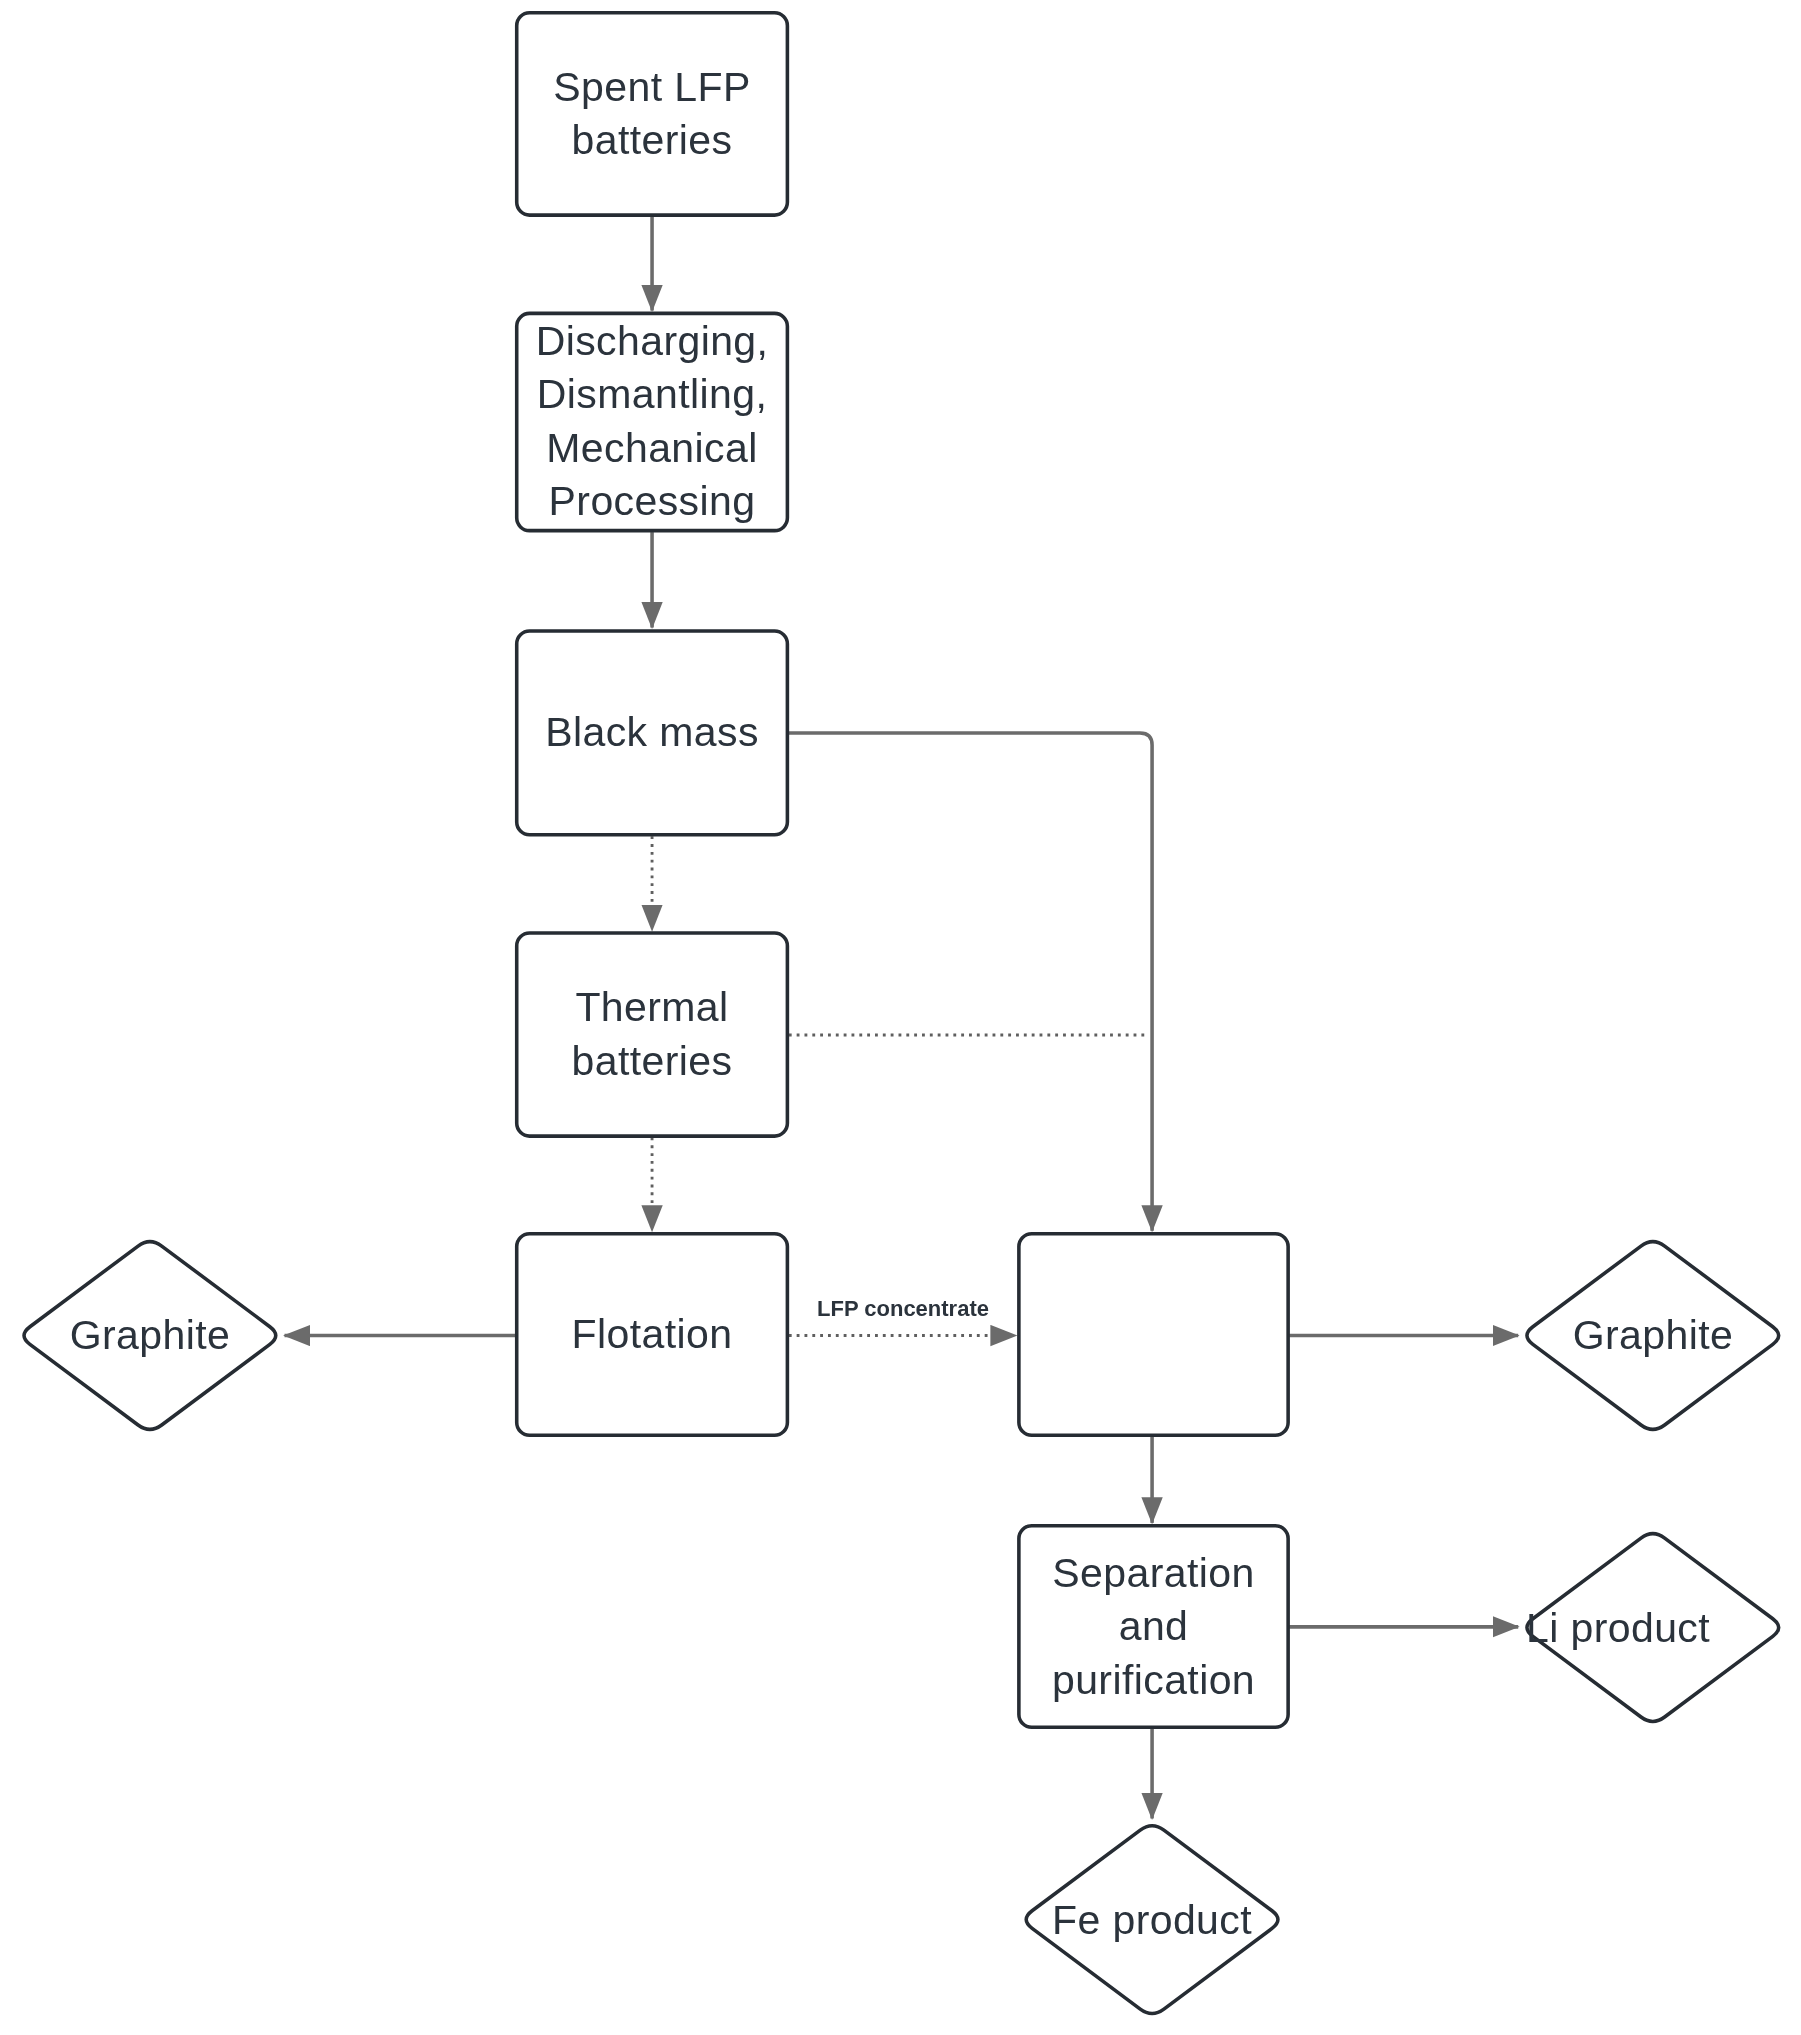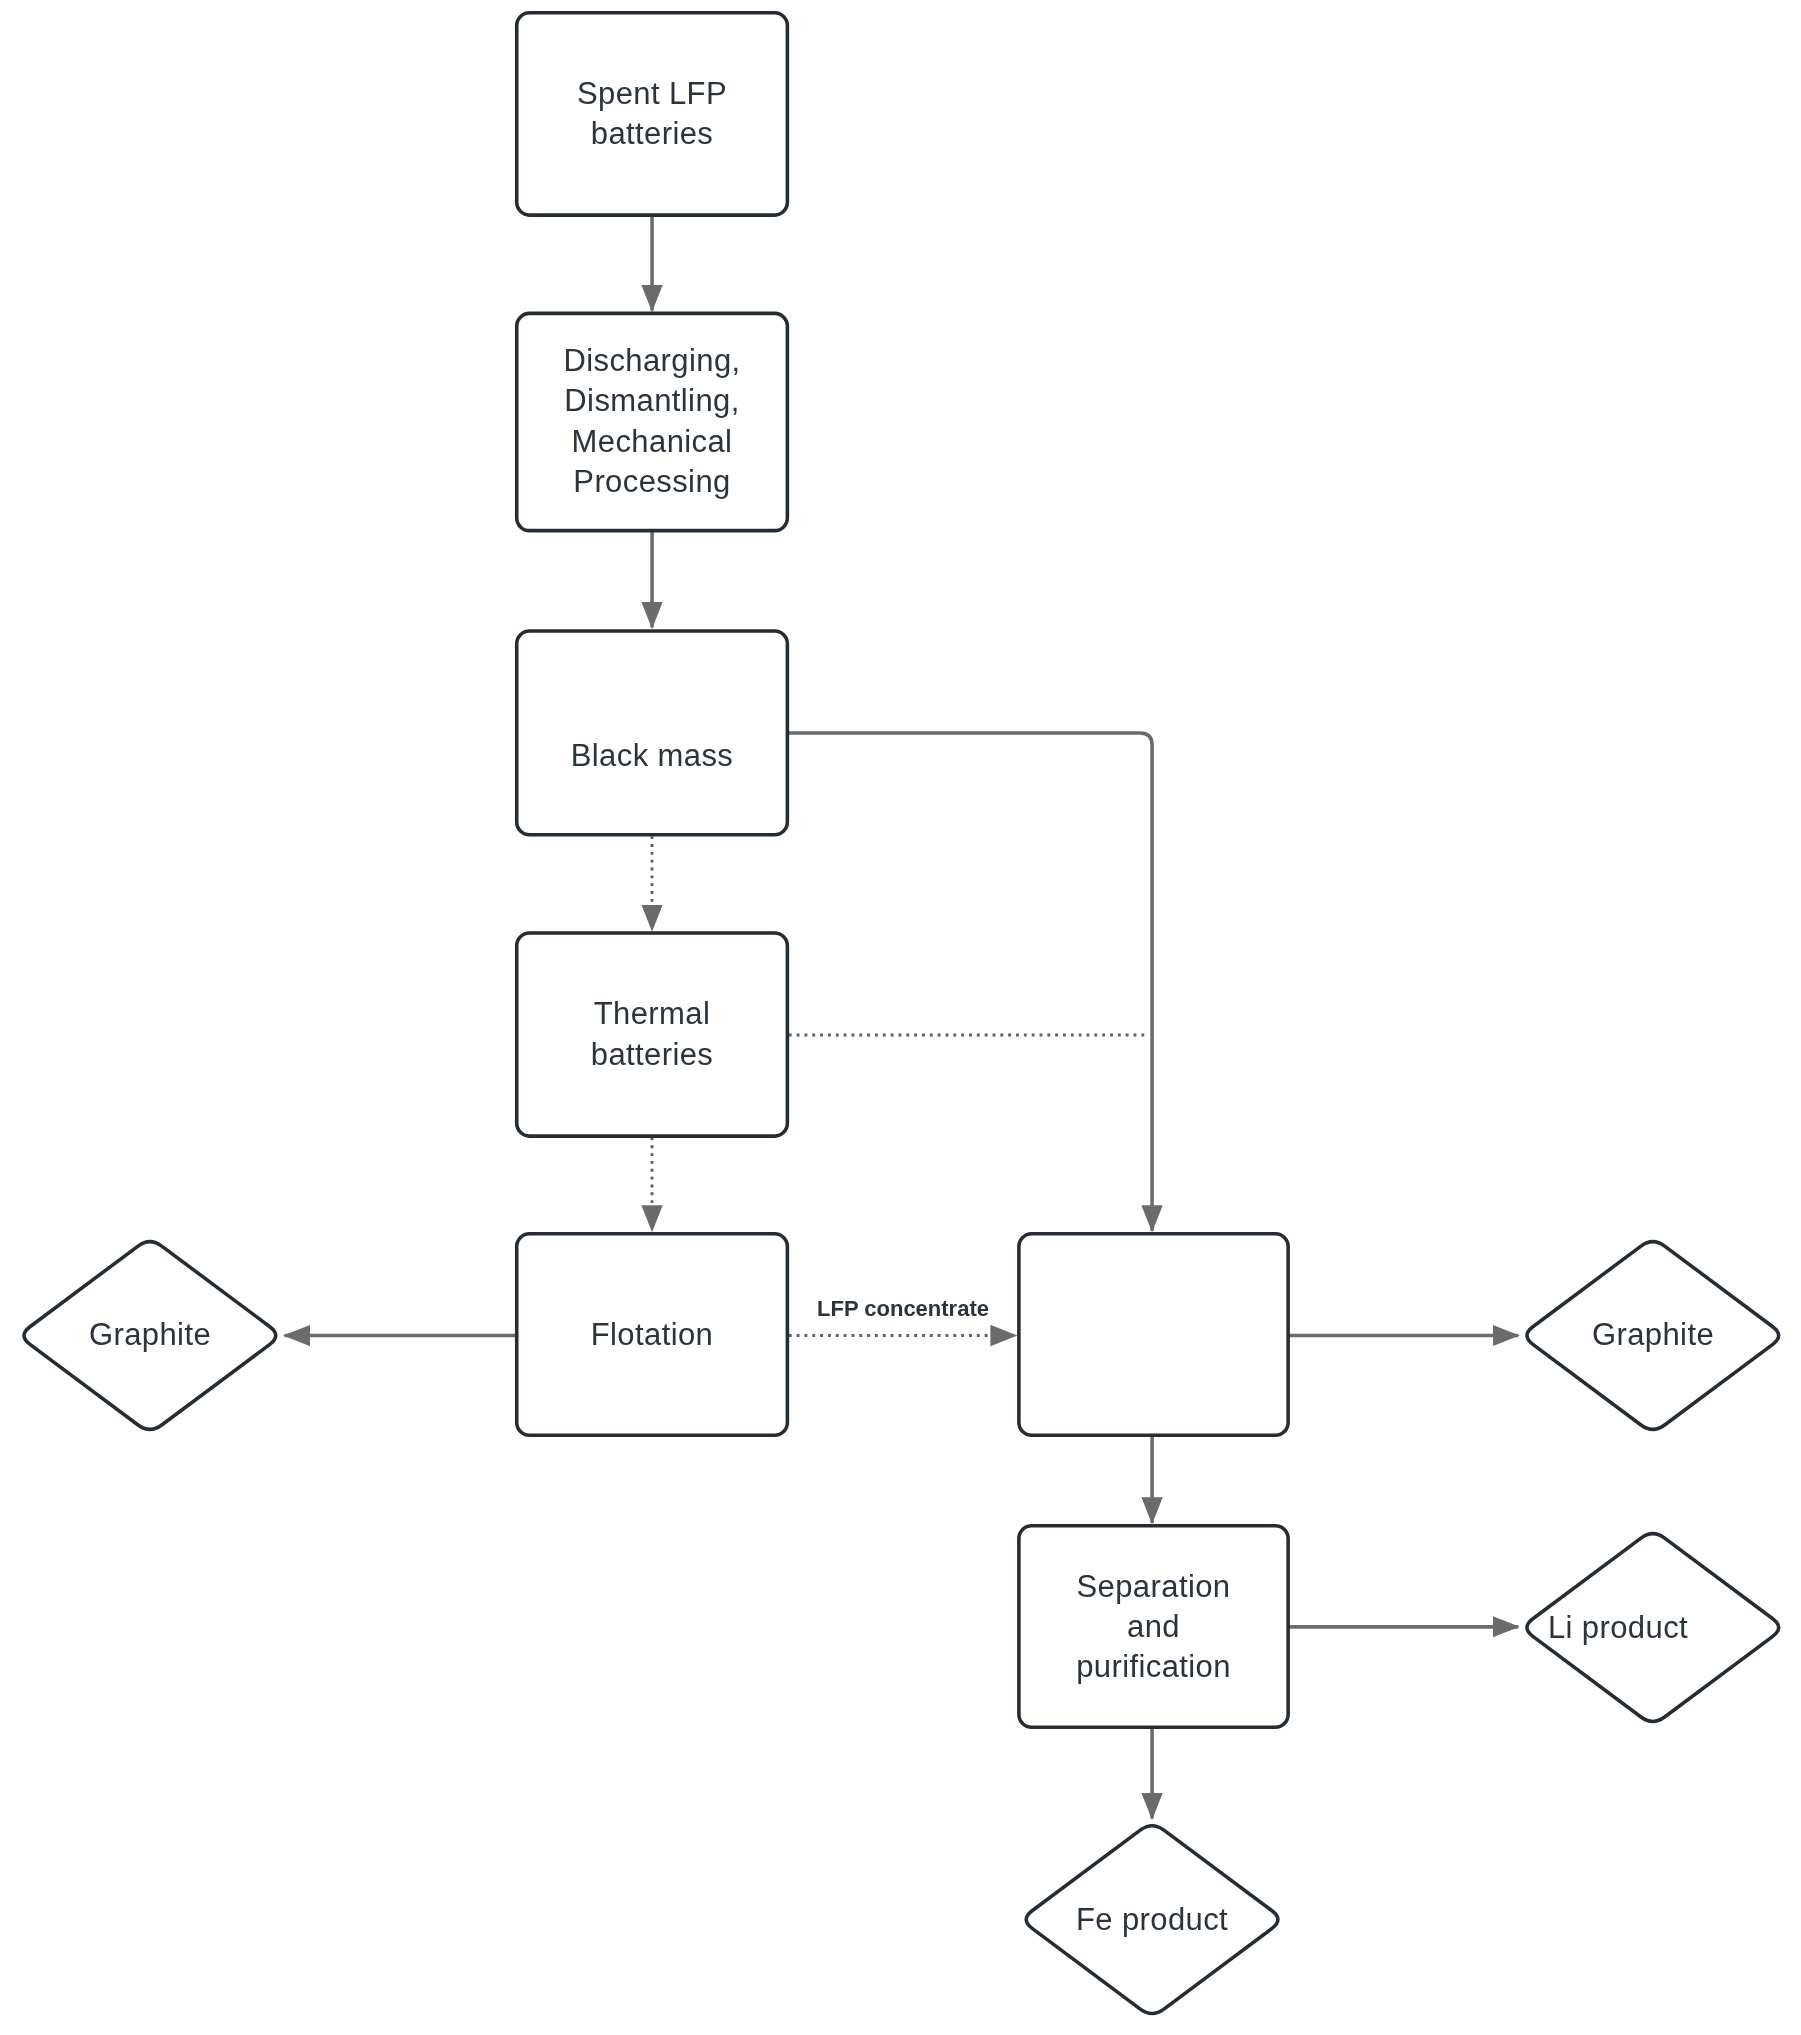--- a/index.html
+++ b/index.html
@@ -47,21 +47,21 @@
     fill: none;
     stroke-dasharray: 4 7;
   }
   .node-label {
     position: absolute;
     display: flex;
     align-items: center;
     justify-content: center;
     text-align: center;
     color: #2b333c;
-    font-size: 31px;
+    font-size: 41px;
     line-height: 1.3;
     letter-spacing: 0.4px;
   }
   .edge-label {
     position: absolute;
     display: flex;
     align-items: center;
     justify-content: center;
     text-align: center;
     color: #2b333c;
@@ -106,21 +106,21 @@
     <use href="#diamond" class="diamond-node" transform="translate(210,1875)"></use>
     <use href="#diamond" class="diamond-node" transform="translate(2320,1875)"></use>
     <use href="#diamond" class="diamond-node" transform="translate(2320,2285)"></use>
     <use href="#diamond" class="diamond-node" transform="translate(1617,2695)"></use>
   </svg>
 
   <div class="node-label" style="left:538px; top:13px; width:228px; height:202px;">Spent LFP batteries</div>
 
   <div class="node-label" style="left:538px; top:313px; width:228px; height:217px;">Discharging, Dismantling, Mechanical Processing</div>
 
-  <div class="node-label" style="left:538px; top:631px; width:228px; height:204px;margin-top:23px;">Black mass</div>
+  <div class="node-label" style="left:538px; top:631px; width:228px; height:204px;">Black mass</div>
 
   <div class="node-label" style="left:538px; top:933px; width:228px; height:203px;">Thermal batteries</div>
 
   <div class="node-label" style="left:538px; top:1234px; width:228px; height:202px;">Flotation</div>
 
 
   <div class="node-label" style="left:1054px; top:1526px; width:199px; height:202px;">Separation and purification</div>
 
   <div class="node-label" style="left:18px; top:1237px; width:264px; height:197px;">Graphite</div>
 

